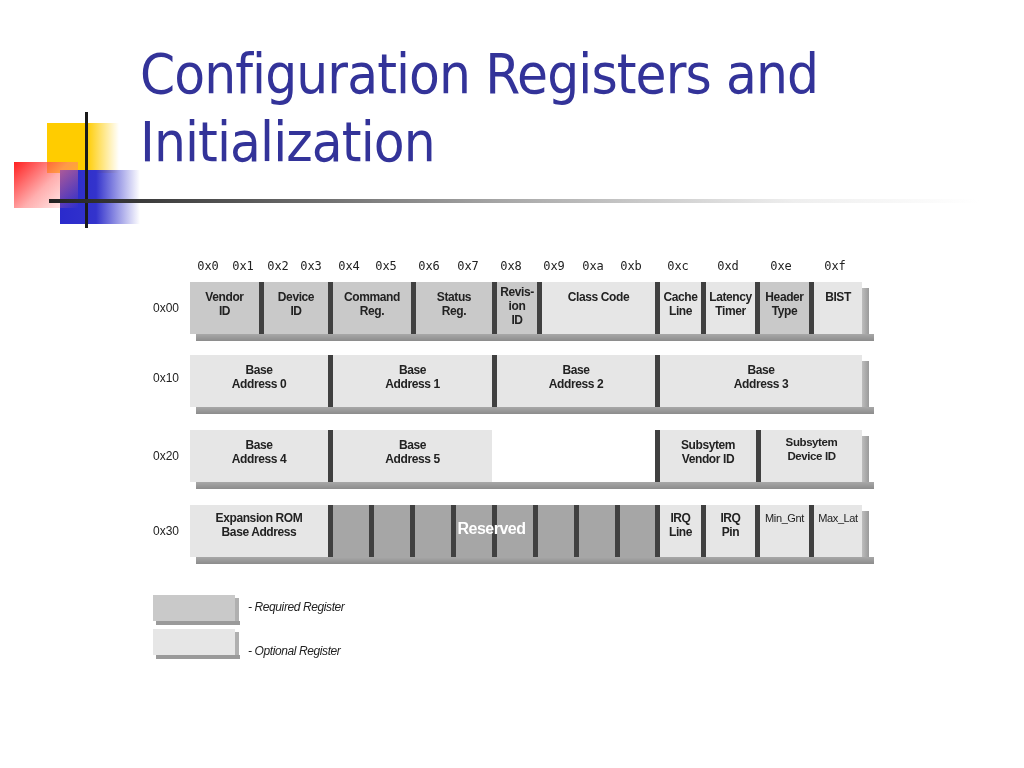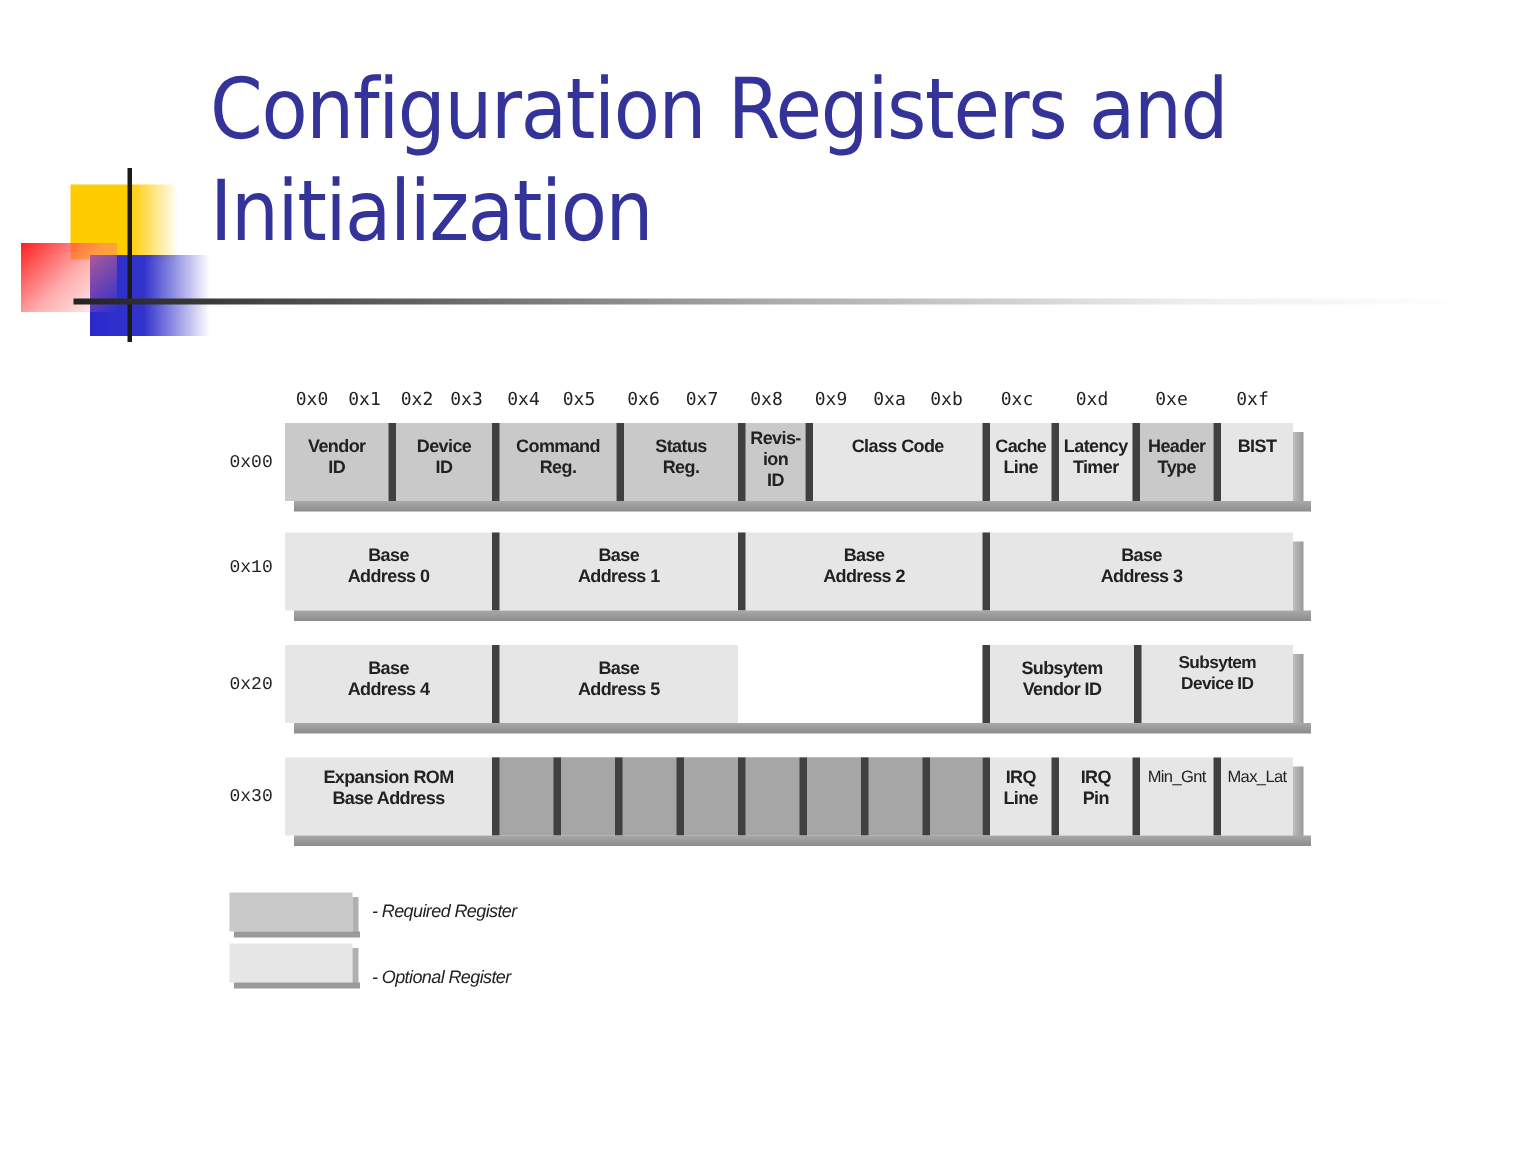--- a/index.html
+++ b/index.html
@@ -22,21 +22,21 @@
     background: linear-gradient(135deg, #ff2020 0%, rgba(255,120,120,0.6) 50%, rgba(255,255,255,0) 100%); }
   .deco-blue { position:absolute; left:60px; top:170px; width:80px; height:54px;
     background: linear-gradient(to right, #2a2acc 0%, #3333cc 45%, rgba(51,51,204,0) 100%); }
   .deco-vline { position:absolute; left:85px; top:112px; width:3px; height:116px; background:#1a1a1a; }
   .deco-hline { position:absolute; left:49px; top:199px; width:930px; height:4px;
     background: linear-gradient(to right, #222 0%, #555 20%, #aaa 50%, #eee 80%, rgba(255,255,255,0) 100%); }
 
   
   .offsets { position:absolute; top:259px; left:0; height:16px; }
   .off { position:absolute; font-family:"DejaVu Sans Mono", monospace; font-size:12px; color:#222; transform:translateX(-50%); }
-  .rowlabel { position:absolute; left:153px; font-family:Liberation Mono, monospace; font-size:12px; color:#222; }
+  .rowlabel { position:absolute; left:153px; font-family:Liberation Sans, sans-serif; font-size:12px; color:#222; }
   .row { position:absolute; left:190px; width:672px; height:52px; }
   .row::after { content:""; position:absolute; left:6px; top:52px; width:678px; height:7px;
     background: linear-gradient(#a8a8a8, #8c8c8c); }
   .row::before { content:""; position:absolute; left:672px; top:6px; width:7px; height:50px;
     background: linear-gradient(to right, #bdbdbd, #9a9a9a); }
   .cell { position:absolute; top:0; height:52px; box-sizing:border-box;
     border-left:5px solid #404040; text-align:center;
     font-family:"Liberation Sans", sans-serif; font-weight:bold; font-size:12px;
     line-height:14px; color:#222; padding-top:8px; letter-spacing:-0.4px; white-space:pre-line; }
   .cell.first { border-left:none; }
@@ -140,20 +140,21 @@
 Base Address</div>
     <div class="res" style="position:absolute;left:138px;top:0;width:327px;height:52px">
       <div class="cell res" style="left:0;width:41px"></div>
       <div class="cell res" style="left:41px;width:41px"></div>
       <div class="cell res" style="left:82px;width:41px"></div>
       <div class="cell res" style="left:123px;width:41px"></div>
       <div class="cell res" style="left:164px;width:41px"></div>
       <div class="cell res" style="left:205px;width:41px"></div>
       <div class="cell res" style="left:246px;width:41px"></div>
       <div class="cell res" style="left:287px;width:40px"></div>
+      <div class="reserved-label">Reserved</div>
     </div>
     <div class="cell opt" style="left:465px;width:46px;padding-top:6px">IRQ
 Line</div>
     <div class="cell opt" style="left:511px;width:54px;padding-top:6px">IRQ
 Pin</div>
     <div class="cell opt small" style="left:565px;width:54px">Min_Gnt</div>
     <div class="cell opt small" style="left:619px;width:53px">Max_Lat</div>
   </div>
 
   <div>

